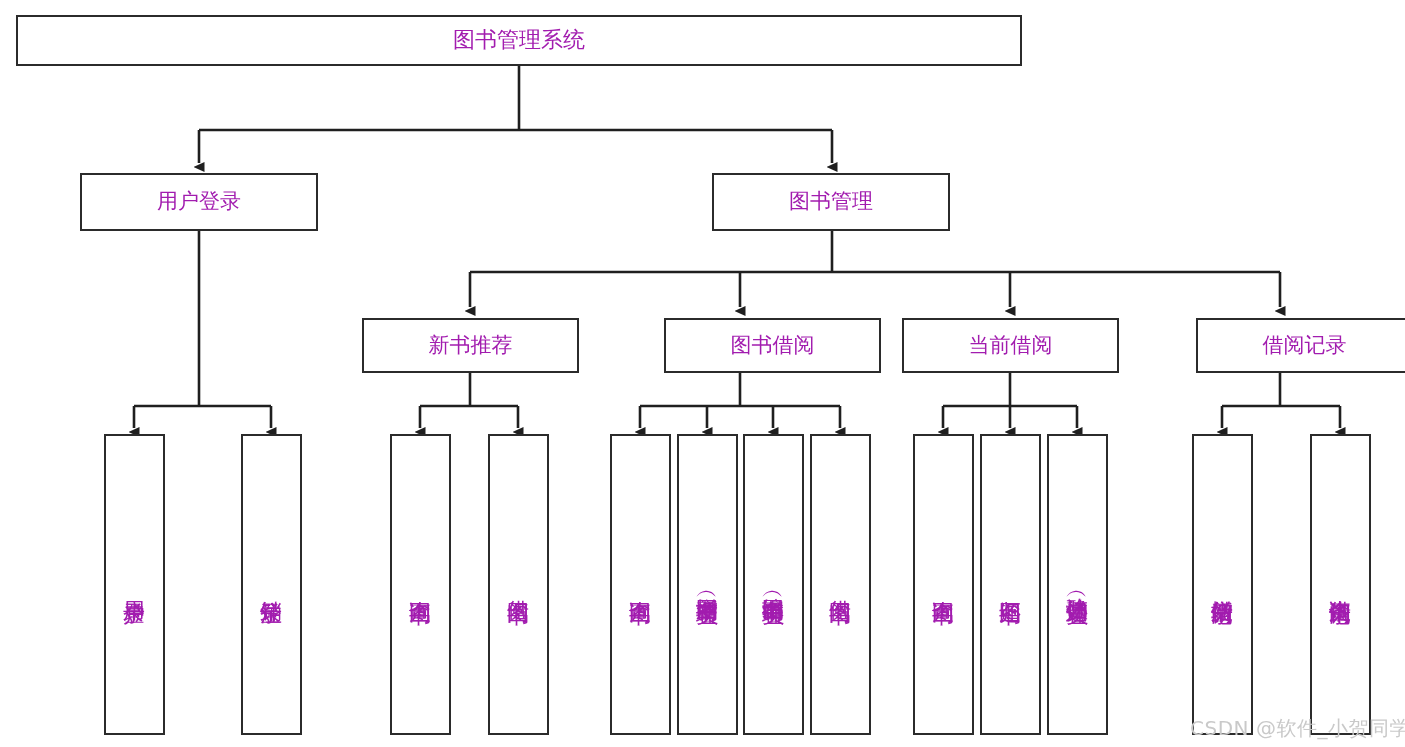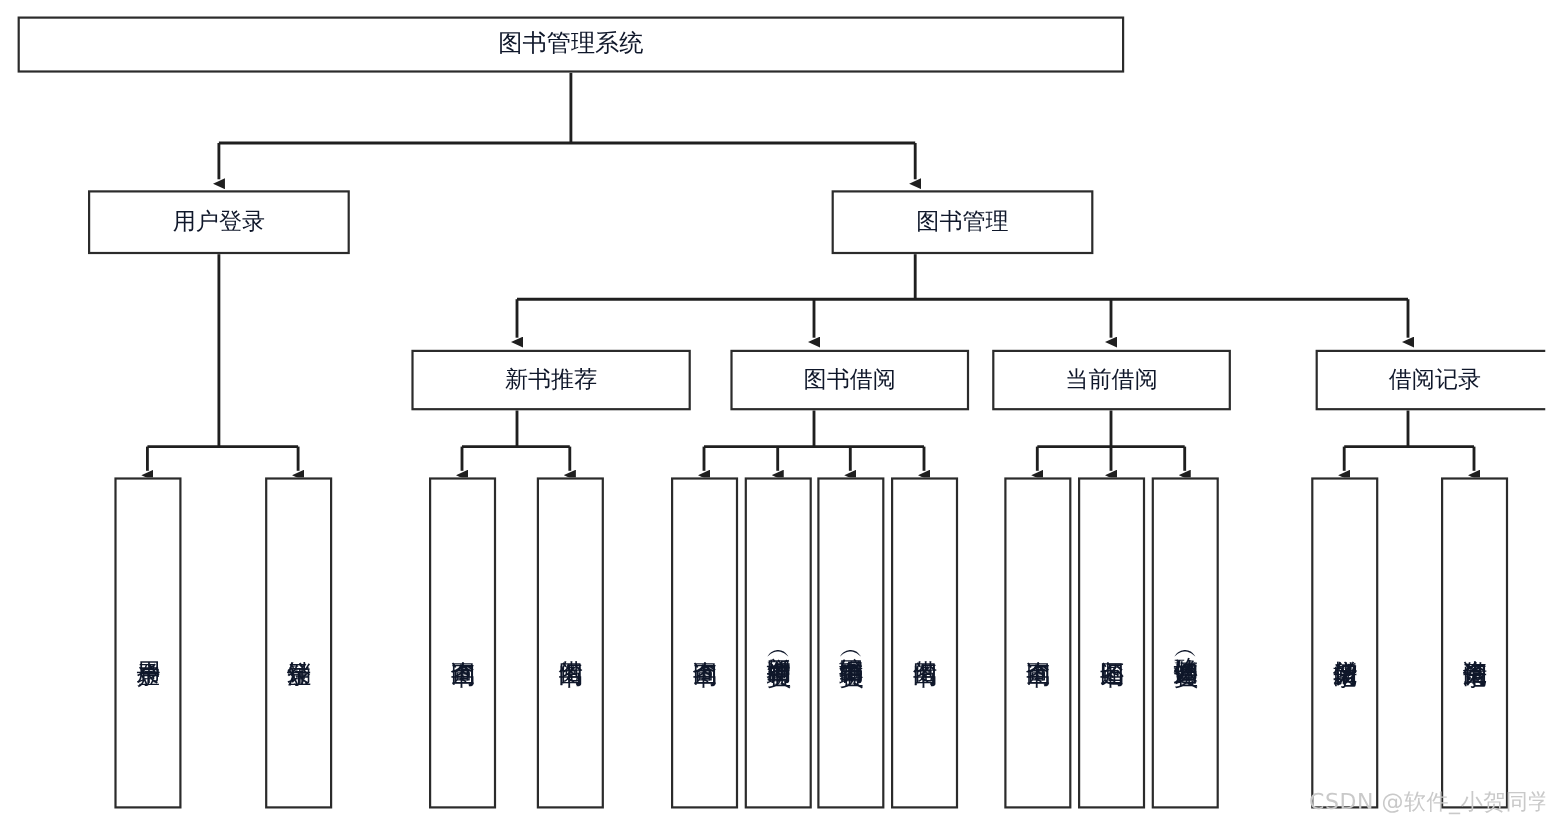--- a/index.html
+++ b/index.html
@@ -27,21 +27,21 @@
     pointer-events: none;
   }
   .node {
     position: absolute;
     box-sizing: border-box;
     background: #ffffff;
     border: 2px solid #2b2b2b;
     display: flex;
     align-items: center;
     justify-content: center;
-    color: #0f172a;
+    color: #a21caf;
   }
   .node.horiz .label {
     writing-mode: horizontal-tb;
     font-size: 21px;
     line-height: 1.1;
     letter-spacing: 0px;
     white-space: nowrap;
   }
   .node.vert {
     align-items: center;
@@ -121,25 +121,25 @@
     </g>
   </svg>
 
   <div class="node horiz" id="root-node" style="left:16px; top:15px; width:1006px; height:51px;">
     <span class="label">图书管理系统</span>
   </div>
 
   <div class="node horiz" style="left:80px; top:173px; width:238px; height:58px;">
     <span class="label">用户登录</span>
   </div>
-  <div class="node horiz" style="left:712px; top:173px; width:238px; height:58px;margin-left:44px;">
+  <div class="node horiz" style="left:712px; top:173px; width:238px; height:58px;">
     <span class="label">图书管理</span>
   </div>
 
-  <div class="node horiz" style="left:374px; top:318px; width:254px; height:55px;">
+  <div class="node horiz" style="left:362px; top:318px; width:217px; height:55px;">
     <span class="label">新书推荐</span>
   </div>
   <div class="node horiz" style="left:632px; top:318px; width:217px; height:55px;margin-left:32px;">
     <span class="label">图书借阅</span>
   </div>
   <div class="node horiz" style="left:902px; top:318px; width:217px; height:55px;">
     <span class="label">当前借阅</span>
   </div>
   <div class="node horiz" style="left:1172px; top:318px; width:217px; height:55px;margin-left:24px;">
     <span class="label">借阅记录</span>

